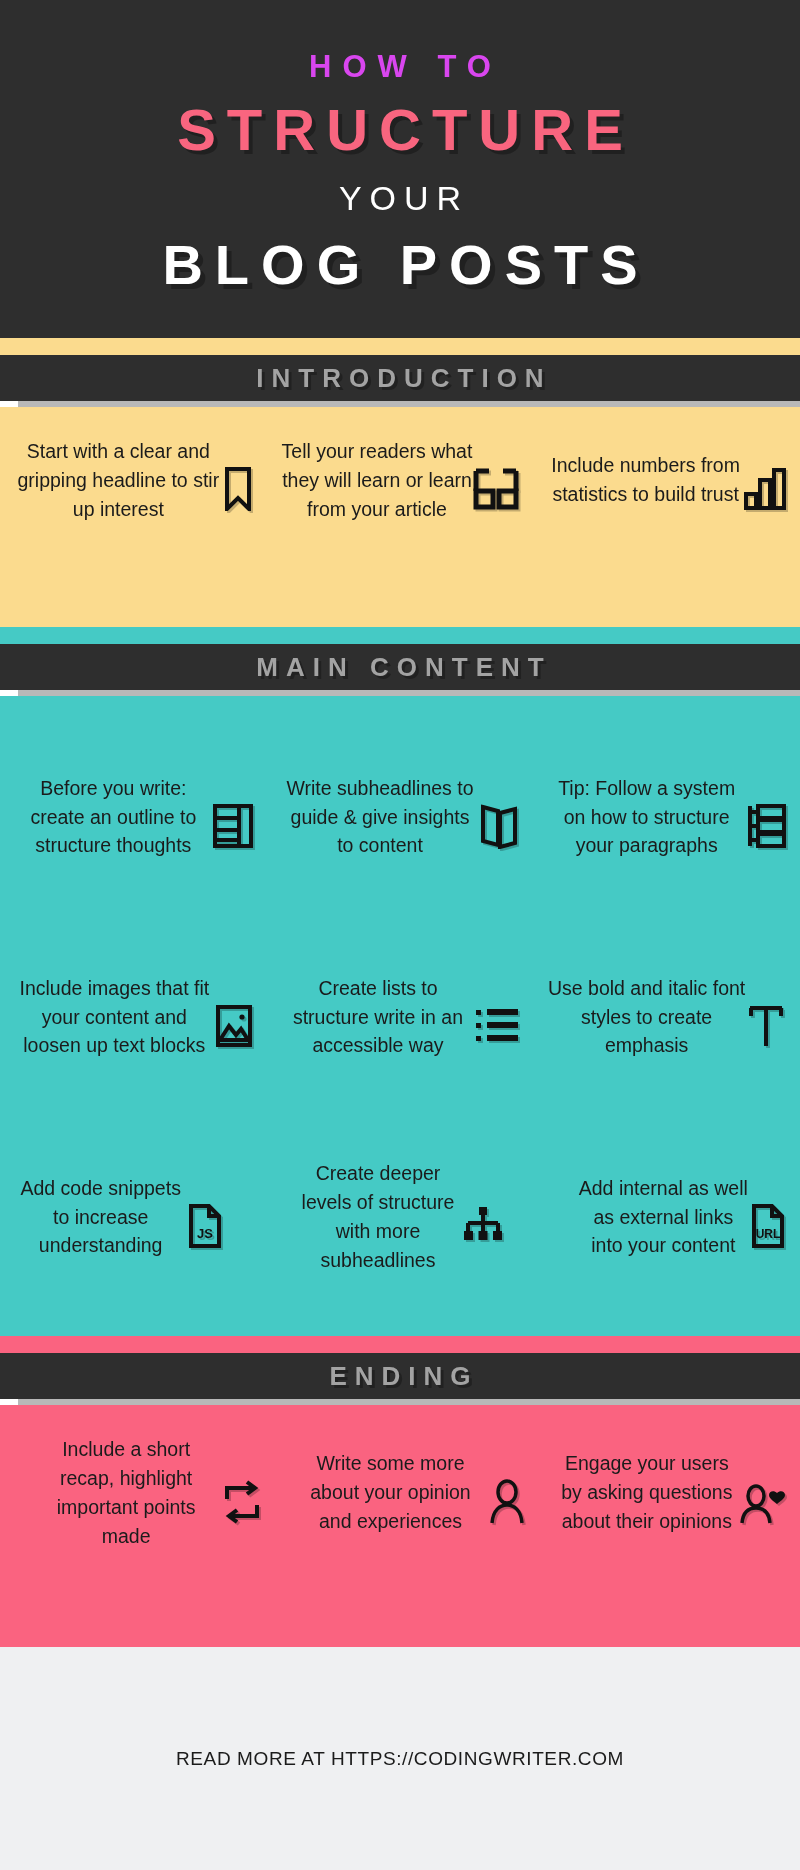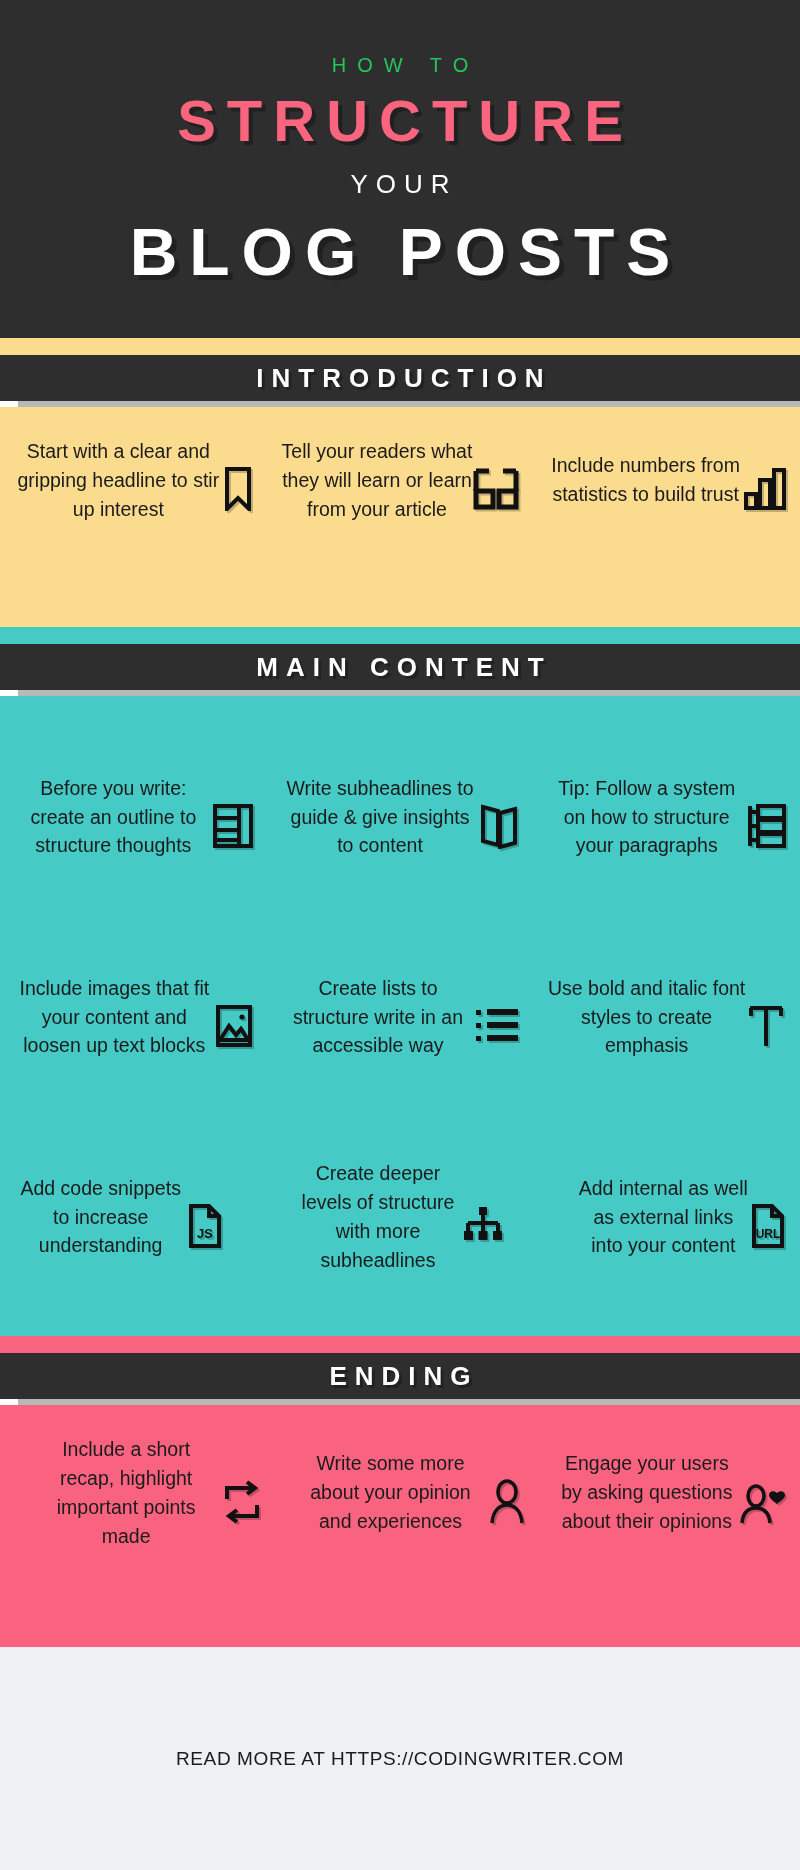--- a/index.html
+++ b/index.html
@@ -29,52 +29,52 @@
     background: #2e2e2e;
     height: 338px;
     display: flex;
     flex-direction: column;
     align-items: center;
     justify-content: center;
     padding-top: 8px;
   }
 
   .h-how {
-    color: #22c55e;
-    font-size: 20px;
+    color: #d946ef;
+    font-size: 31px;
     letter-spacing: 11px;
-    font-weight: 400;
+    font-weight: 700;
     text-indent: 11px;
     line-height: 1.35;
   }
 
   .h-structure {
     color: #f9657f;
     font-size: 58px;
     font-weight: 700;
     letter-spacing: 11px;
     text-indent: 11px;
     line-height: 1.25;
     margin-top: 6px;
     text-shadow: 4px 4px 0 rgba(0,0,0,0.30);
   }
 
   .h-your {
     color: #ffffff;
-    font-size: 26px;
+    font-size: 34px;
     letter-spacing: 8px;
     text-indent: 8px;
     font-weight: 400;
     margin-top: 10px;
     line-height: 1.3;
   }
 
   .h-blog {
     color: #ffffff;
-    font-size: 66px;
+    font-size: 56px;
     font-weight: 700;
     letter-spacing: 12px;
     text-indent: 12px;
     line-height: 1.25;
     margin-top: 10px;
     text-shadow: 5px 5px 0 rgba(0,0,0,0.30);
   }
 
   
   .section { position: relative; width: 800px; }
@@ -84,21 +84,21 @@
   .band {
     background: #2e2e2e;
     height: 46px;
     display: flex;
     align-items: center;
     justify-content: center;
     position: relative;
   }
 
   .band-title {
-    color: #ffffff;
+    color: #a3a3a3;
     font-size: 26px;
     font-weight: 700;
     letter-spacing: 8px;
     text-indent: 8px;
     text-shadow: 3px 3px 0 rgba(0,0,0,0.28);
   }
 
   .band-shadow {
     height: 6px;
     width: 100%;

